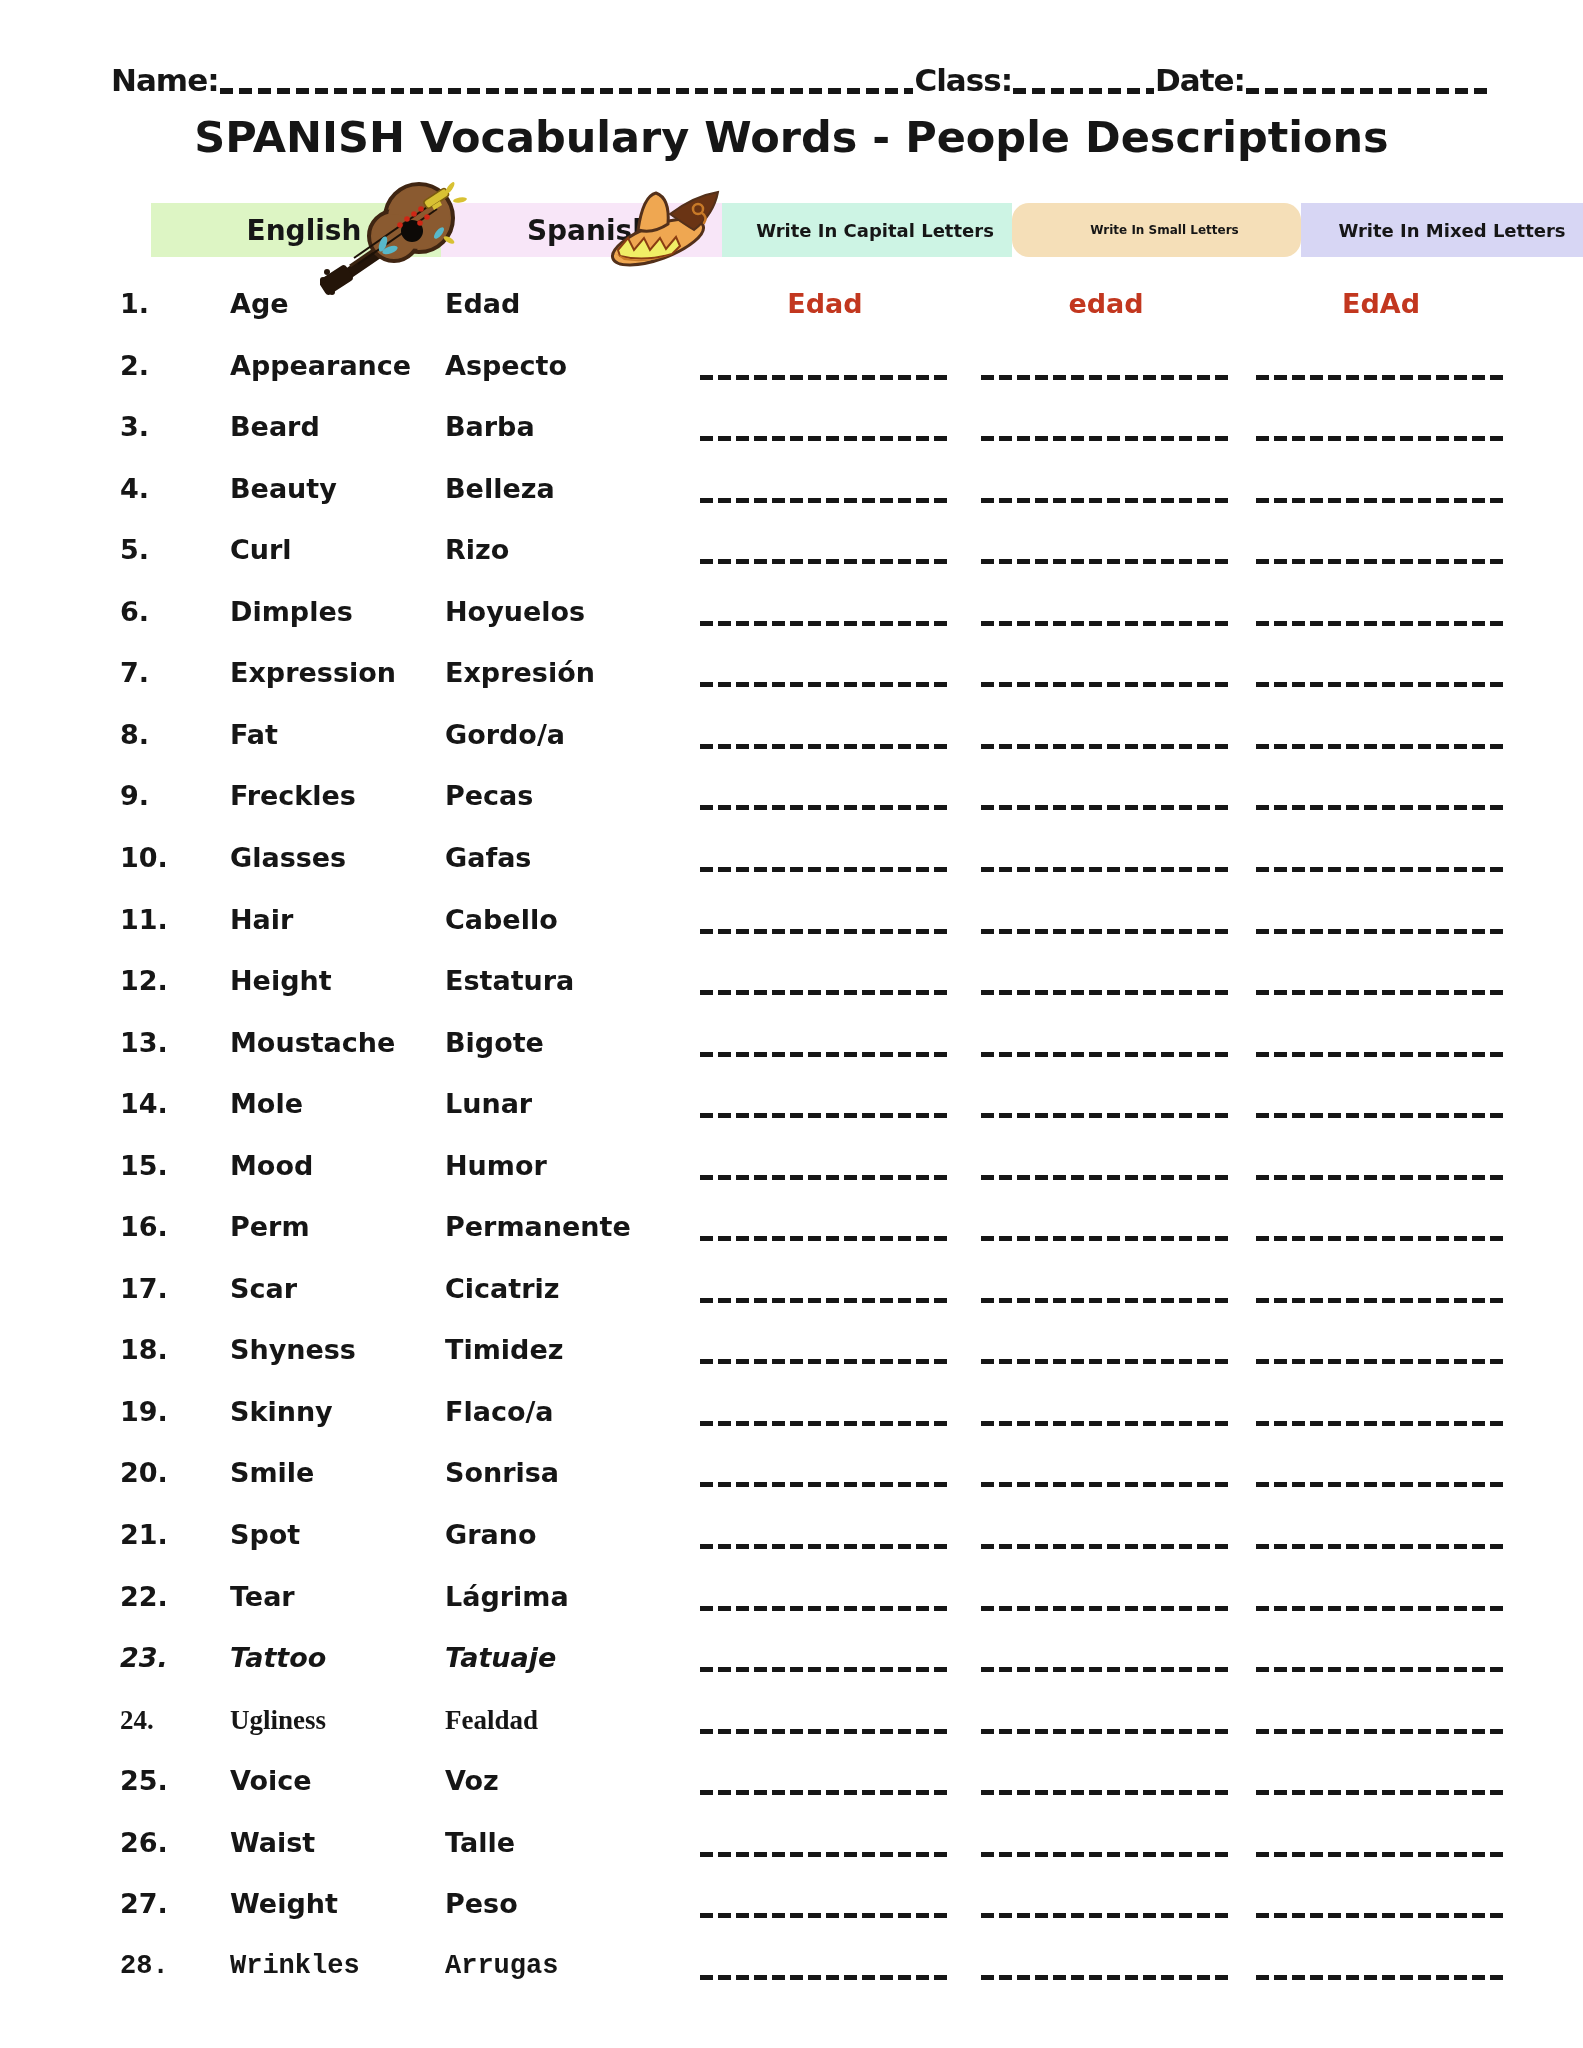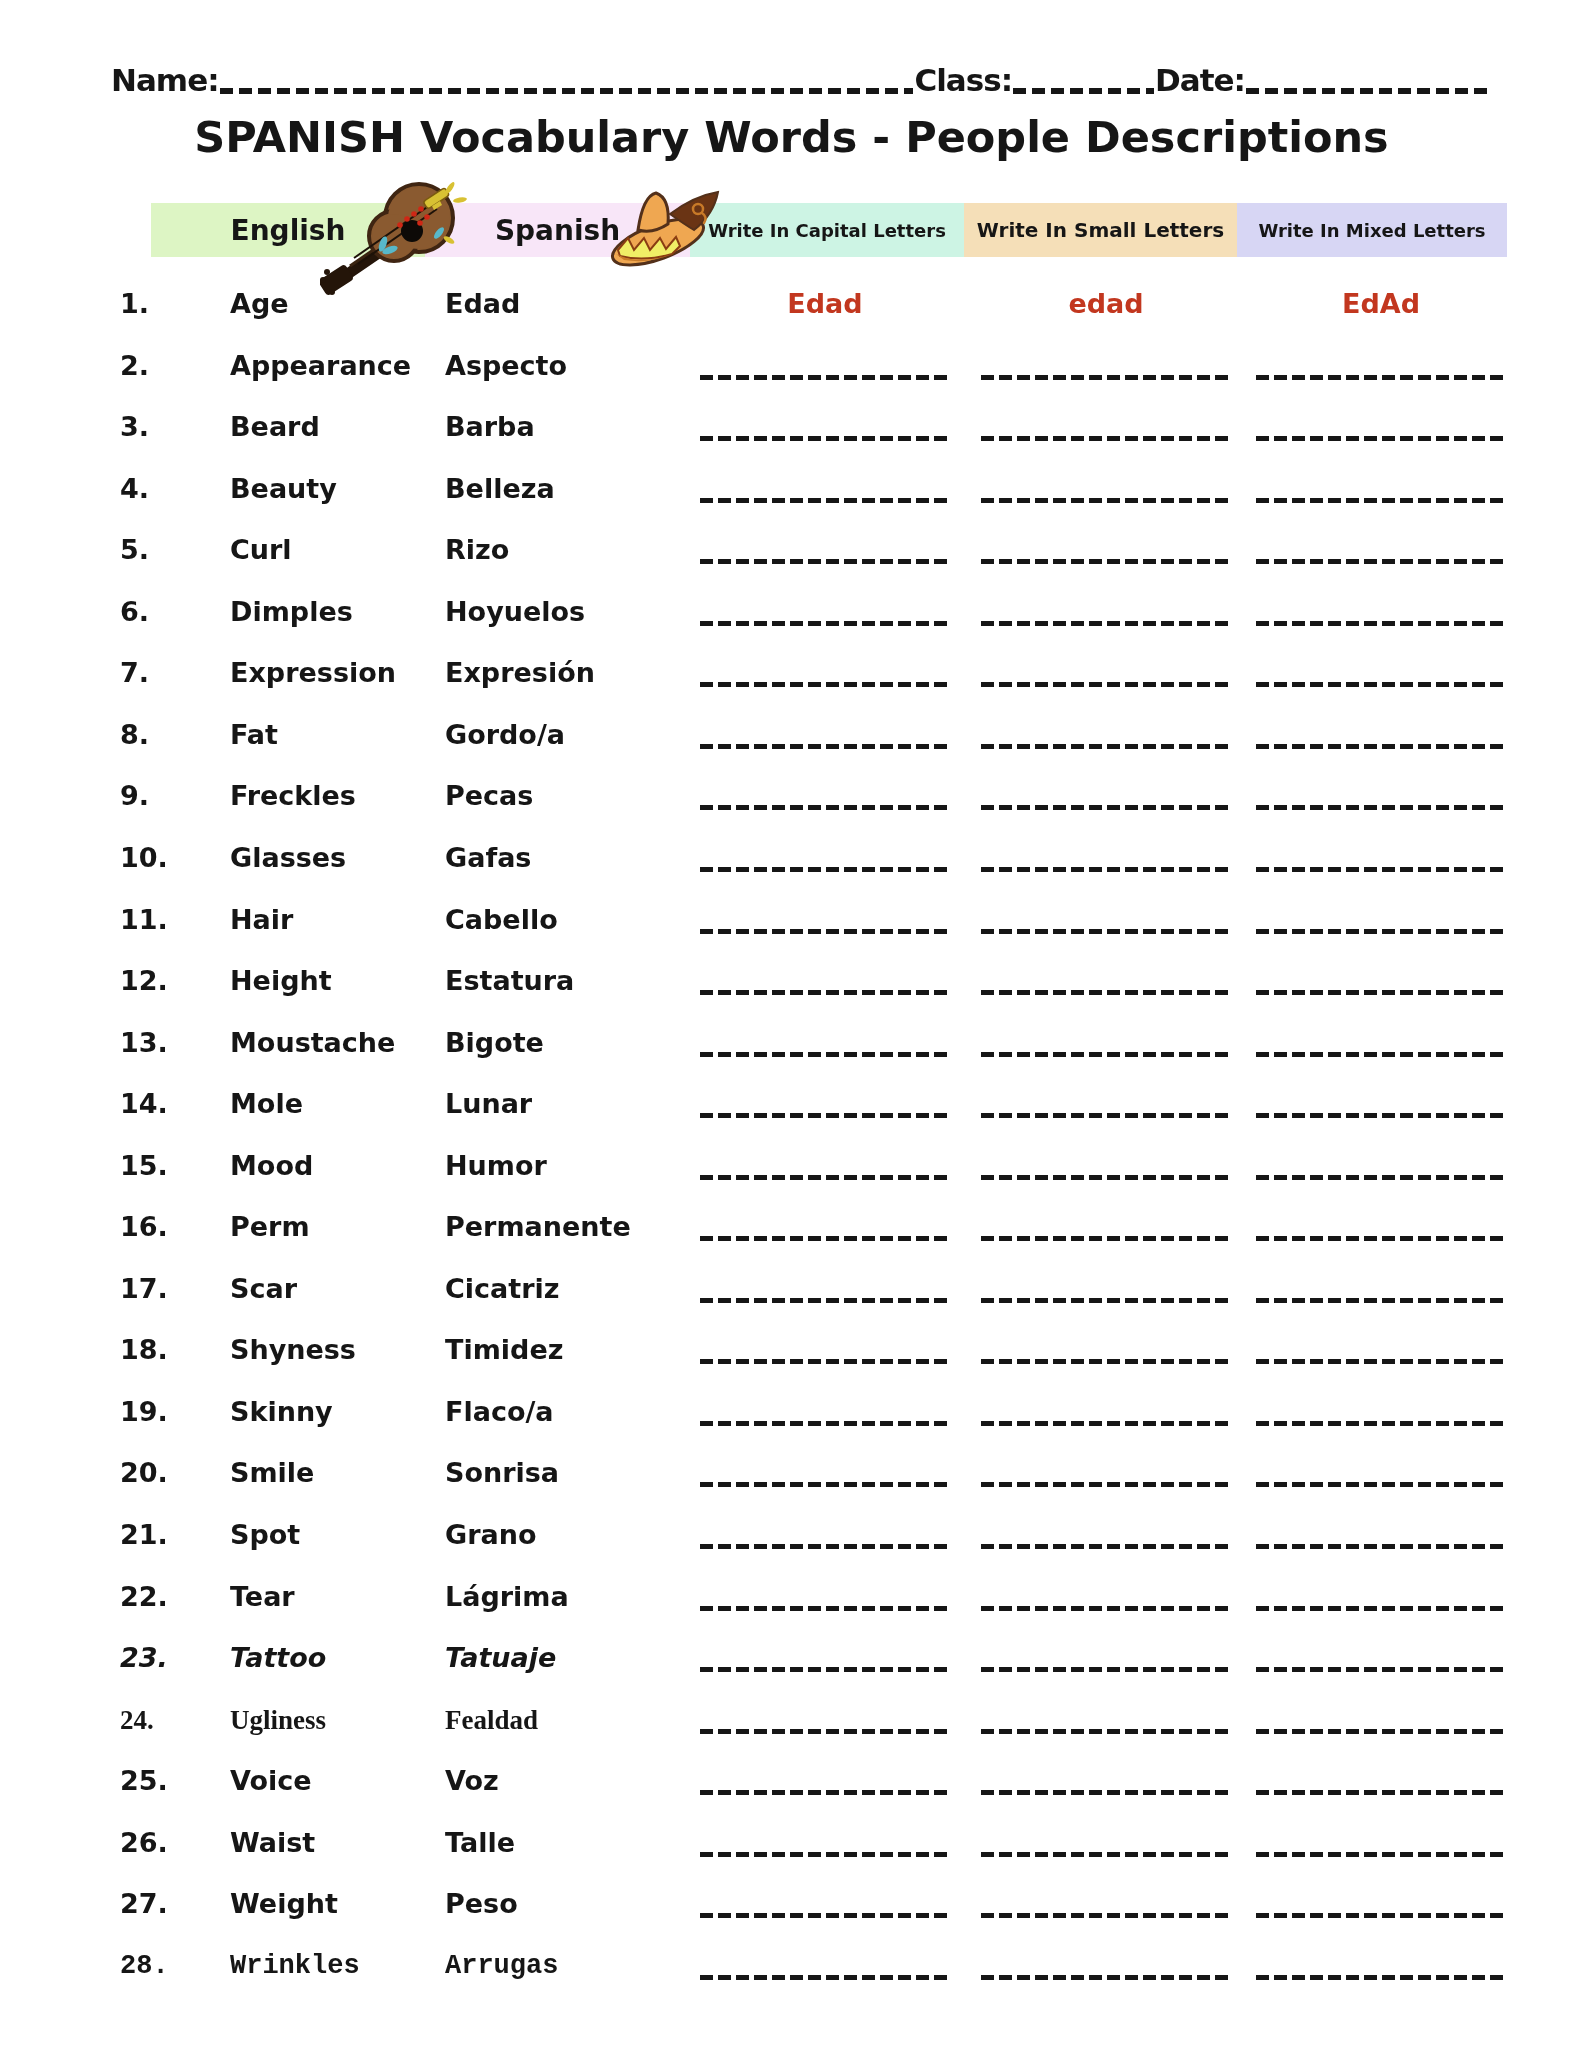--- a/index.html
+++ b/index.html
@@ -11,25 +11,25 @@
   .fill{height:6px;align-self:flex-end;margin:0 1px 4px 1px;
         background:repeating-linear-gradient(90deg,#161616 0 13px,transparent 13px 19px);}
   .fill-name{flex:1;}
   .fill-class{width:141px;}
   .fill-date{width:246px;}
   
   .title{position:absolute;top:112px;left:0;width:100%;text-align:center;
          font-size:43px;font-weight:bold;letter-spacing:0px;white-space:nowrap;}
   
   .band{position:absolute;left:151px;top:203px;height:54px;display:flex;z-index:1;}
-  .hcell{display:flex;align-items:center;justify-content:center;font-weight:bold;text-align:center;}
+  .hcell{display:flex;align-items:center;justify-content:center;font-weight:bold;text-align:center;padding-left:16px;}
   .c0{width:274px;font-size:28px;}
   .c1{width:265px;font-size:28px;}
   .c2{width:274px;font-size:18px;}
-  .c3{width:273px;font-size:20px;}
+  .c3{width:273px;font-size:12px;border-radius:17px;}
   .c4{width:270px;font-size:18px;}
   
   .rows{position:absolute;left:0;top:0;width:1583px;height:2048px;}
   .row{position:absolute;left:0;width:1583px;height:62px;}
   .row .txt{position:absolute;top:0;font-weight:bold;font-size:27px;line-height:62px;white-space:nowrap;}
   .num{left:120px;}
   .eng{left:230px;}
   .spa{left:445px;}
   .blank{position:absolute;top:40px;height:5px;width:250px;
          background:repeating-linear-gradient(90deg,#161616 0 13px,transparent 13px 18px);}

